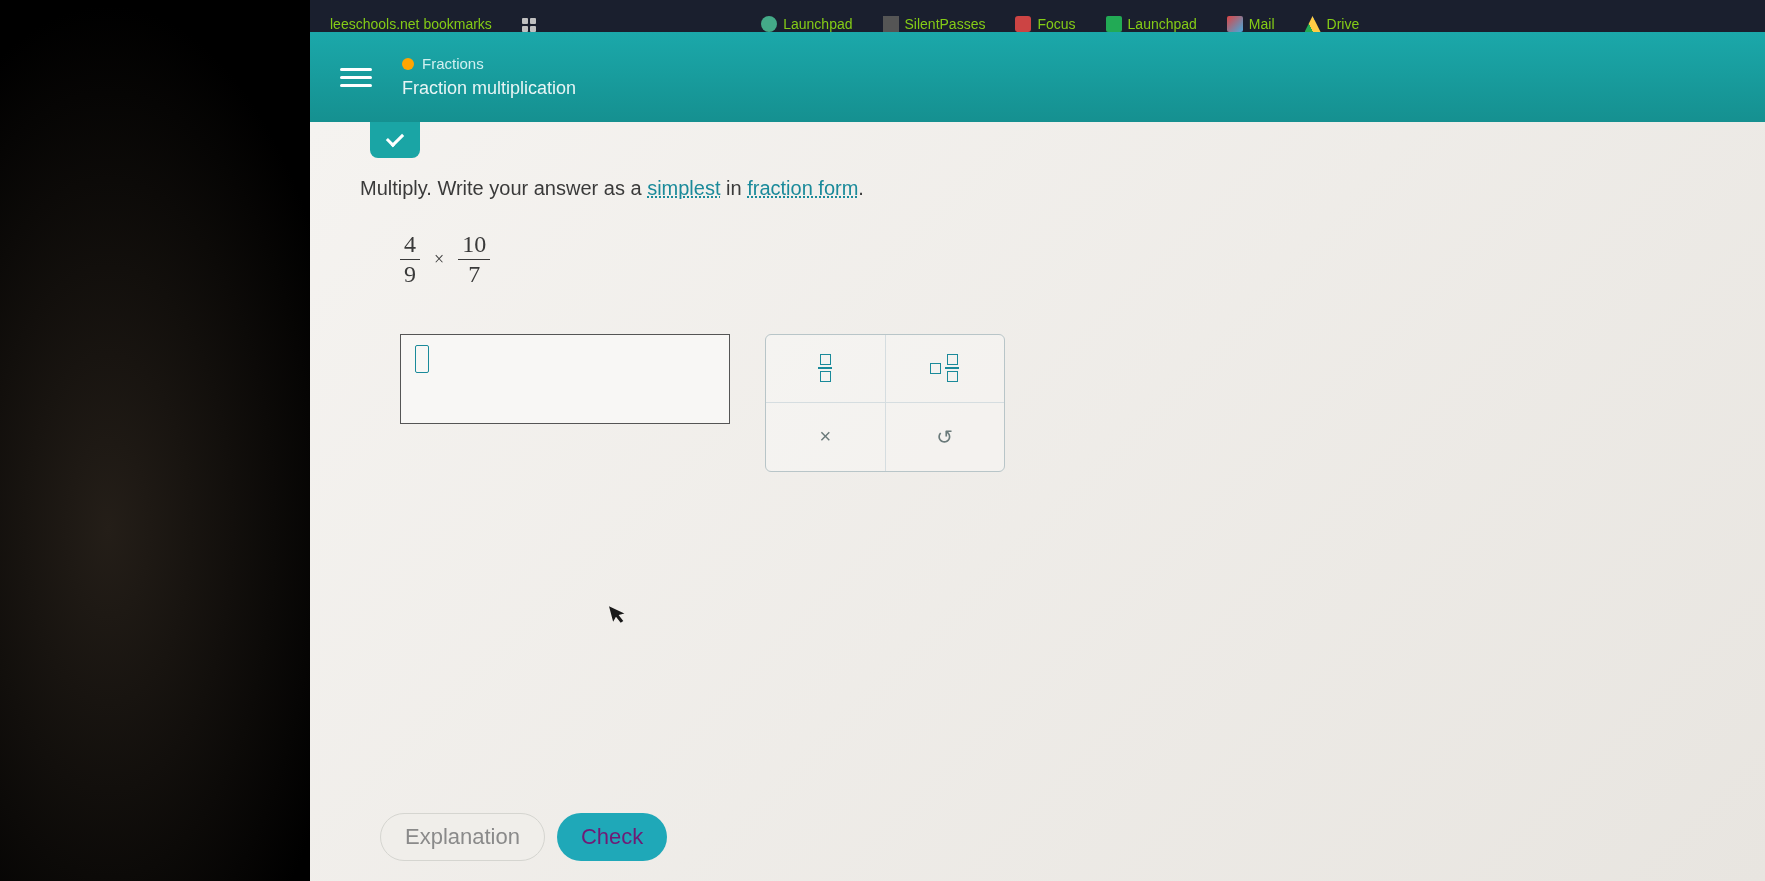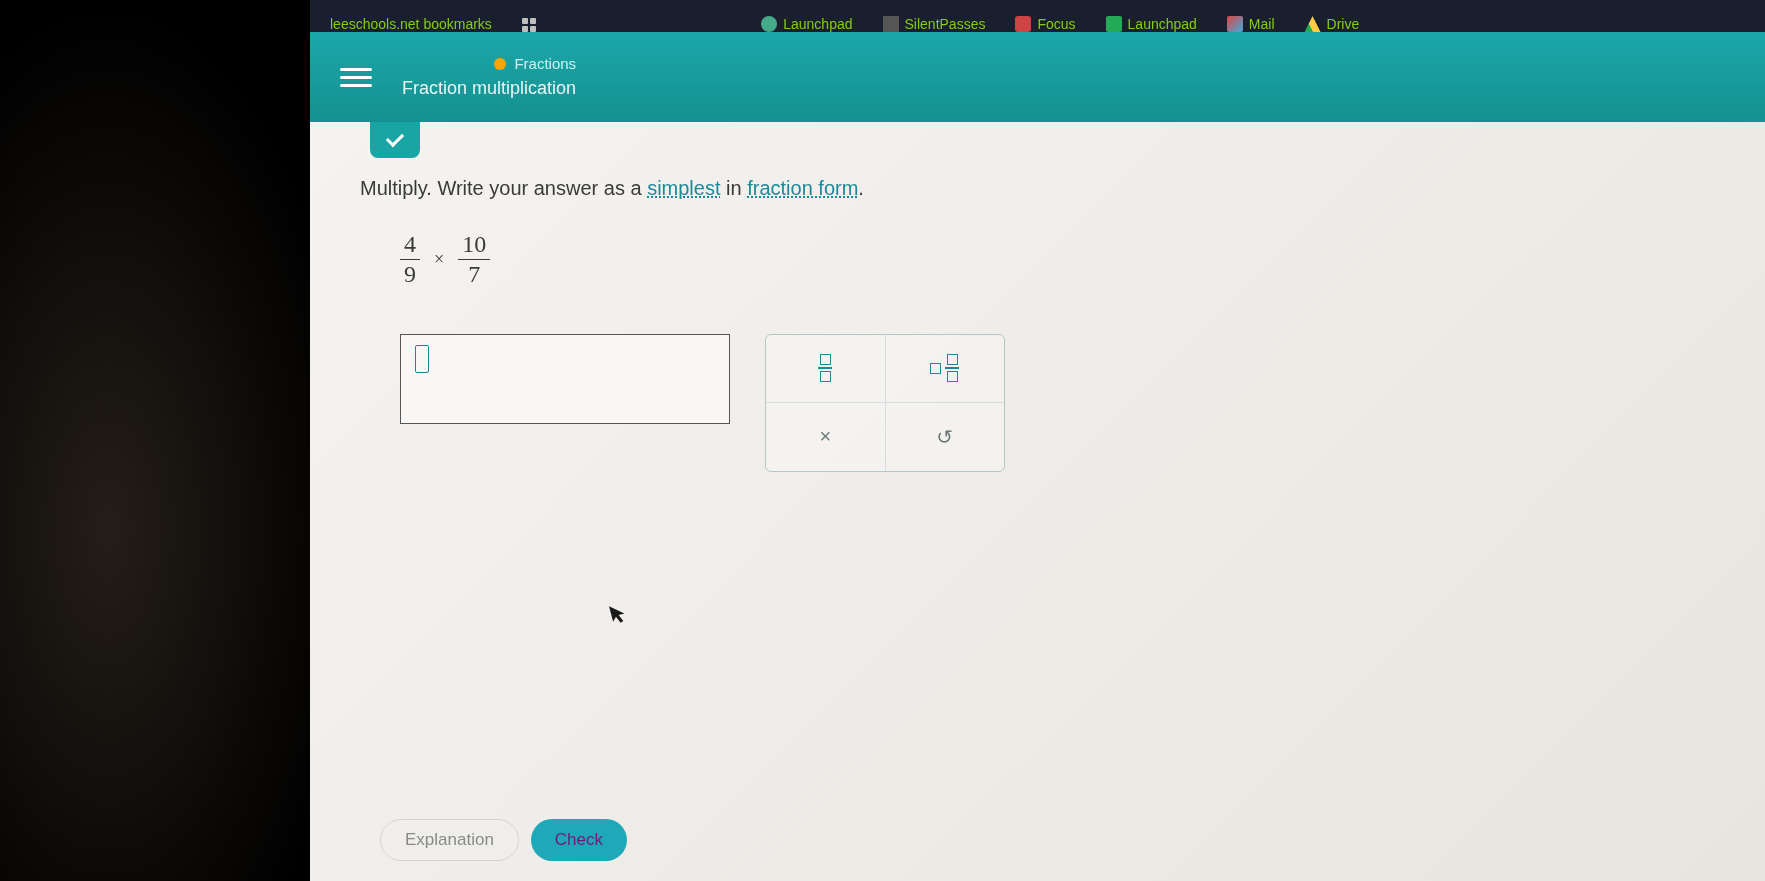--- a/index.html
+++ b/index.html
@@ -78,21 +78,20 @@
       display: flex;
       flex-direction: column;
       gap: 6px;
     }
     .breadcrumb {
       display: flex;
       align-items: center;
       gap: 8px;
       font-size: 15px;
       color: #d0f0f0;
-      justify-content: flex-end;
     }
     .breadcrumb-dot {
       width: 12px;
       height: 12px;
       background: #ffa500;
       border-radius: 50%;
     }
     .page-title {
       font-size: 18px;
       color: #e8f5f5;
@@ -249,21 +248,21 @@
       position: absolute;
       bottom: 0;
       left: 30px;
       display: flex;
       gap: 12px;
       padding: 20px 40px;
     }
     .btn {
       padding: 10px 24px;
       border-radius: 24px;
-      font-size: 17px;
+      font-size: 22px;
       cursor: pointer;
       border: none;
     }
     .btn-explanation {
       background: #f0eeea;
       color: #8a8a8a;
       border: 1px solid #d5d5d0;
     }
     .btn-check {
       background: #1fa8b8;

